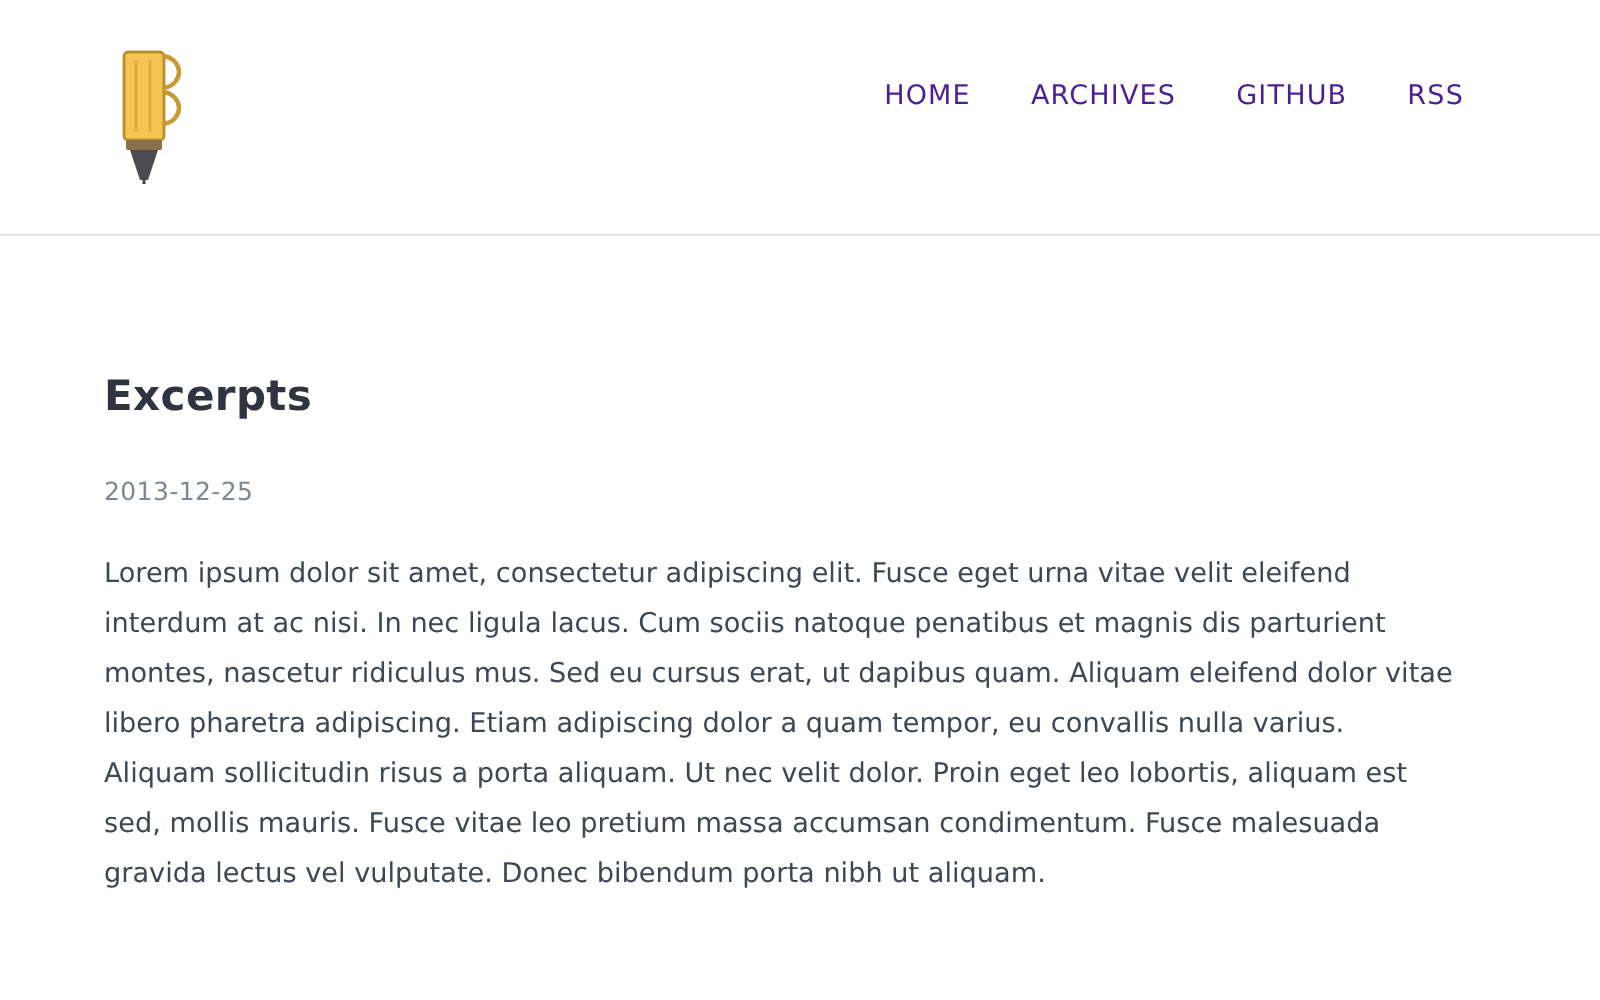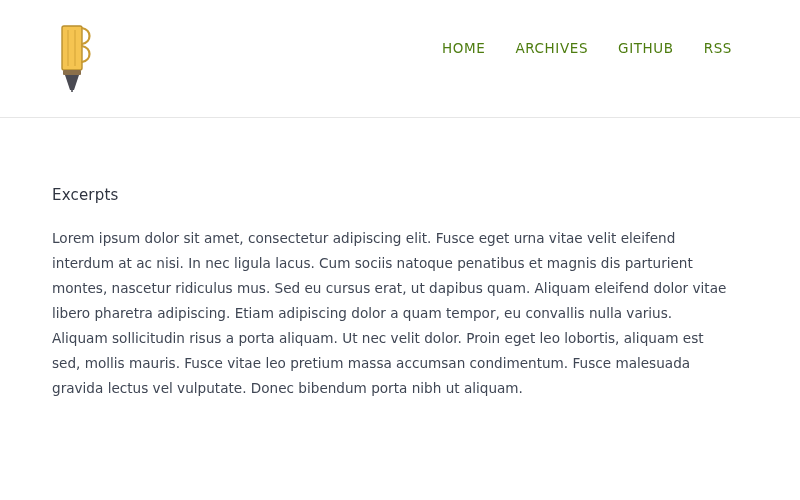--- a/index.html
+++ b/index.html
@@ -35,36 +35,36 @@
     position: relative;
     display: block;
   }
   .nav {
     display: flex;
     align-items: center;
     gap: 30px;
     margin-top: 18px;
   }
   .nav a {
-    color: #4d7c0f;
+    color: #4c1d95;
     font-size: 13.5px;
     letter-spacing: 0.6px;
     text-decoration: none;
     font-family: "DejaVu Sans", "Liberation Sans", sans-serif;
   }
 
   
   .content {
     padding: 0 68px 0 52px;
   }
   .post-title {
     margin: 0;
     padding-top: 68px;
-    font-size: 15px;
-    font-weight: 400;
+    font-size: 21px;
+    font-weight: 700;
     color: #2f3440;
     letter-spacing: 0.2px;
   }
   .post-date {
     margin-top: 28px;
     font-size: 12.5px;
     color: #7f8694;
     letter-spacing: 0.2px;
   }
   .post-body {
@@ -108,20 +108,21 @@
       <a href="#">HOME</a>
       <a href="#">ARCHIVES</a>
       <a href="#">GITHUB</a>
       <a href="#">RSS</a>
     </nav>
 
   </header>
 
   <main class="content">
     <h1 class="post-title">Excerpts</h1>
+    <div class="post-date">2013-12-25</div>
 
     <div class="post-body">
       <p>Lorem ipsum dolor sit amet, consectetur adipiscing elit. Fusce eget urna vitae velit eleifend interdum at ac nisi. In nec ligula lacus. Cum sociis natoque penatibus et magnis dis parturient montes, nascetur ridiculus mus. Sed eu cursus erat, ut dapibus quam. Aliquam eleifend dolor vitae libero pharetra adipiscing. Etiam adipiscing dolor a quam tempor, eu convallis nulla varius. Aliquam sollicitudin risus a porta aliquam. Ut nec velit dolor. Proin eget leo lobortis, aliquam est sed, mollis mauris. Fusce vitae leo pretium massa accumsan condimentum. Fusce malesuada gravida lectus vel vulputate. Donec bibendum porta nibh ut aliquam.</p>
 
     </div>
   </main>
 
 </div>
 
 </body></html>

